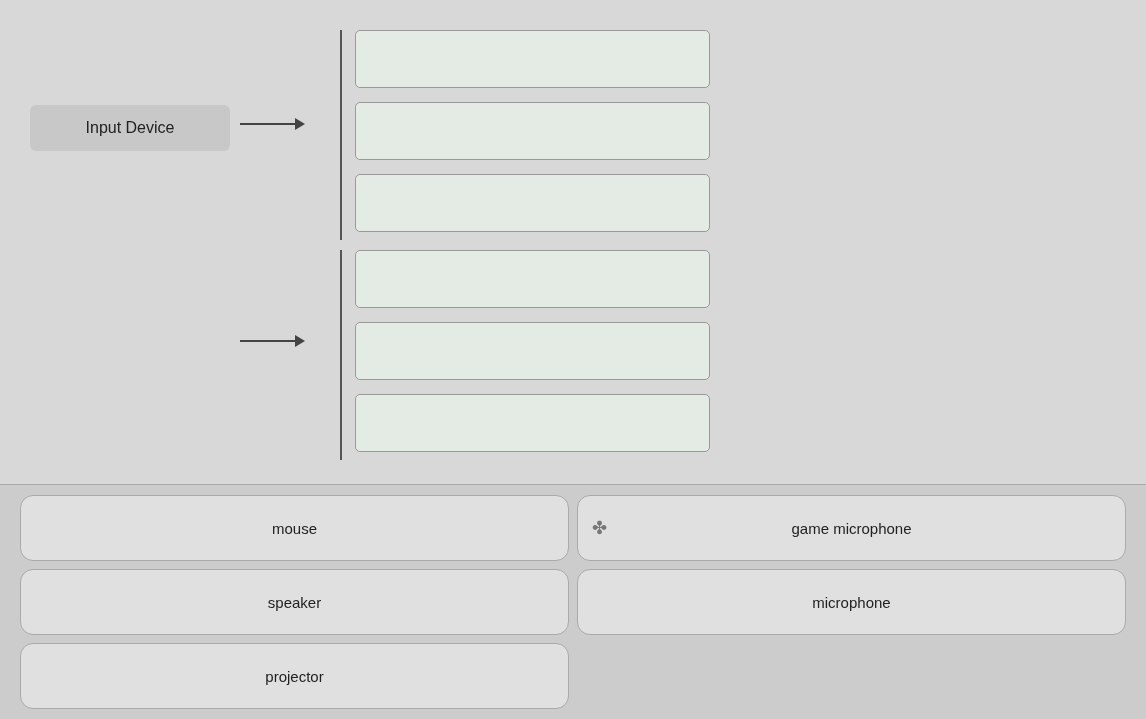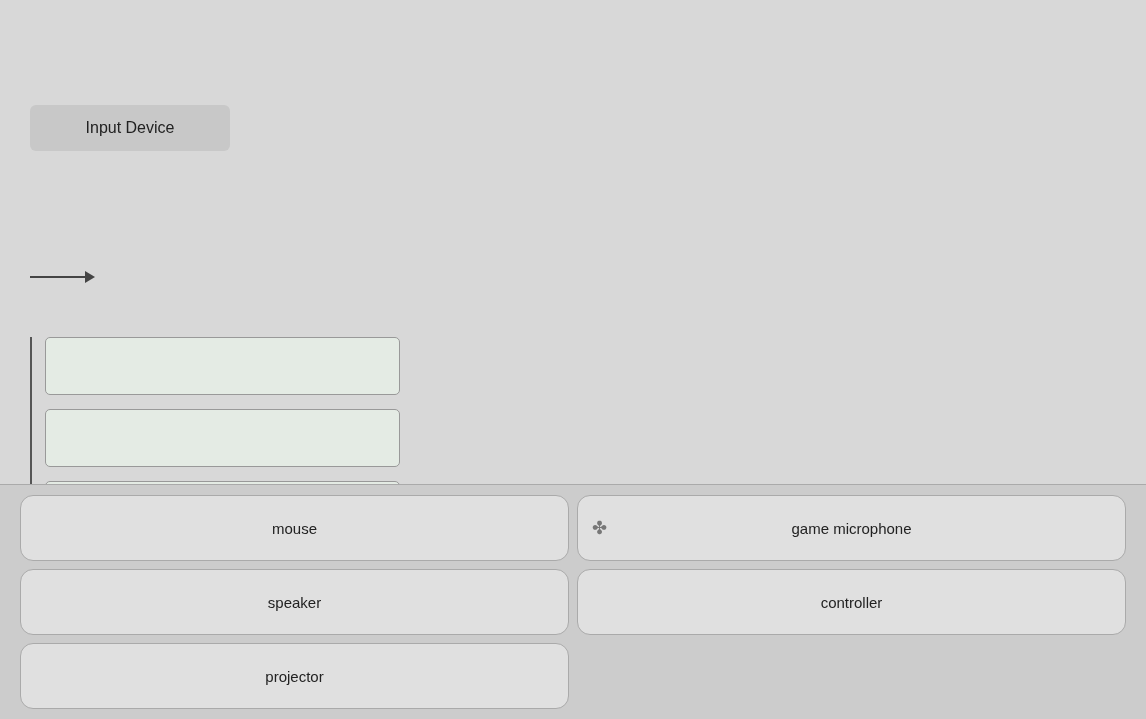--- a/index.html
+++ b/index.html
@@ -33,21 +33,21 @@
       width: 0;
       height: 0;
       border-top: 6px solid transparent;
       border-bottom: 6px solid transparent;
       border-left: 10px solid #444;
     }
 
     
     .diagram-section {
       display: flex;
-      flex-direction: column;
+      flex-direction: row;
       align-items: flex-start;
       padding: 30px 20px 0 30px;
       height: 490px;
     }
 
     .left-labels {
       display: flex;
       flex-direction: column;
       width: 210px;
       height: 450px;
@@ -232,20 +232,20 @@
   <div class="drag-item">
     <span class="drag-icon">✤</span>
     <span>game microphone</span>
   </div>
 
   <div class="drag-item">
     <span>speaker</span>
   </div>
 
   <div class="drag-item">
-    <span>controller</span>
+    <span>microphone</span>
   </div>
 
   <div class="drag-item">
     <span>projector</span>
   </div>
 
 </div>
 
 </body></html>

